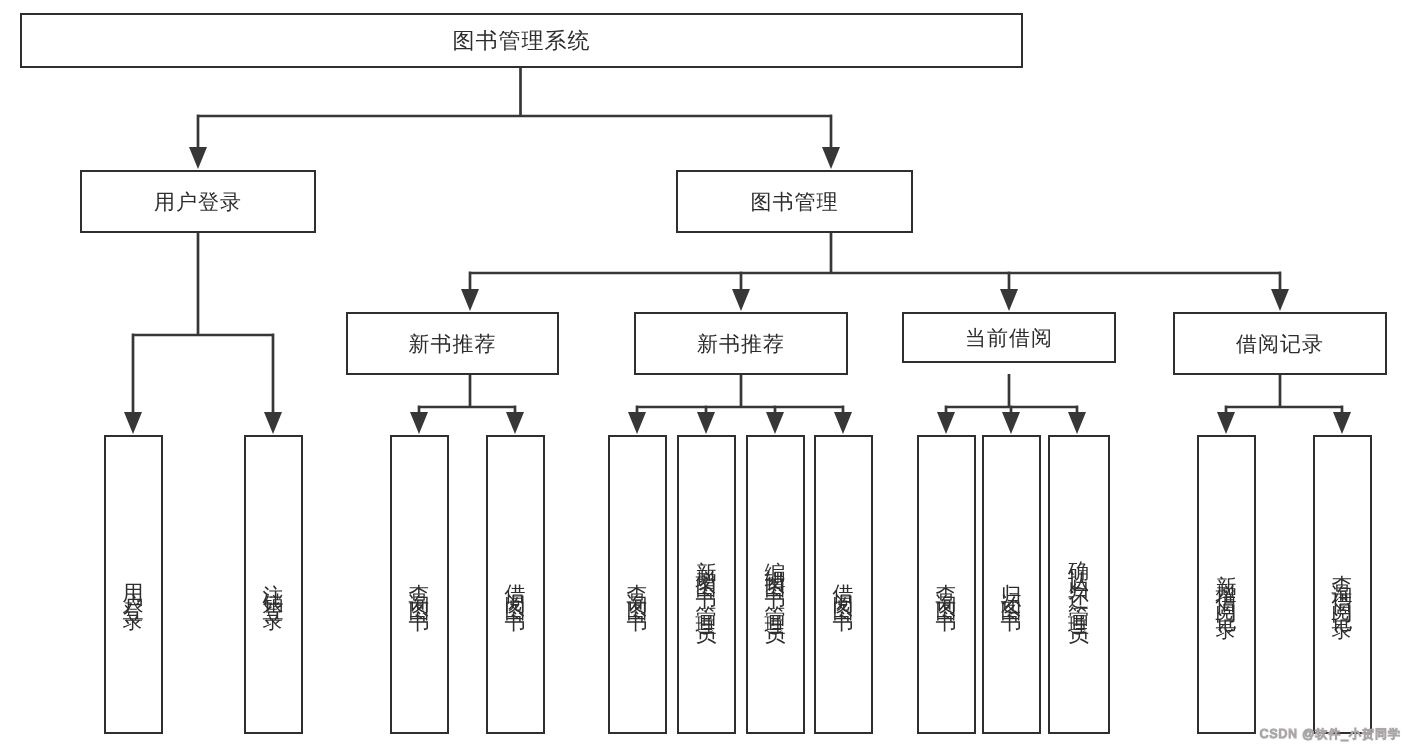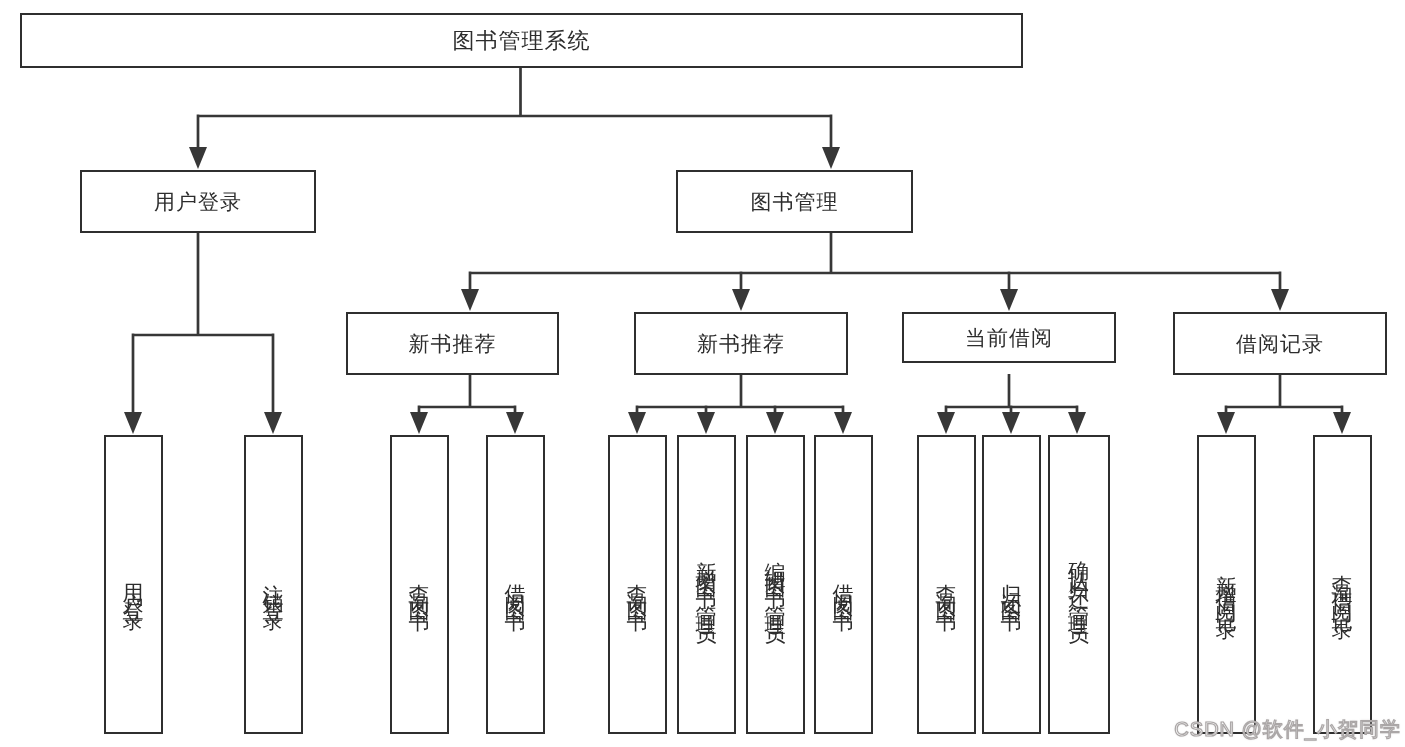--- a/index.html
+++ b/index.html
@@ -49,21 +49,21 @@
     writing-mode: vertical-rl;
     text-orientation: mixed;
     letter-spacing: 9px;
     font-size: 21px;
     line-height: 1;
   }
   .watermark {
     position: absolute;
     right: 4px;
     bottom: 4px;
-    font-size: 20px;
+    font-size: 12px;
     letter-spacing: 1px;
     color: #ffffff;
     -webkit-text-stroke: 1.2px #aaa6a6;
     text-shadow: 0 0 2px rgba(150,146,146,0.55);
     z-index: 10;
     white-space: nowrap;
   }
 </style>
 </head>
 <body>

